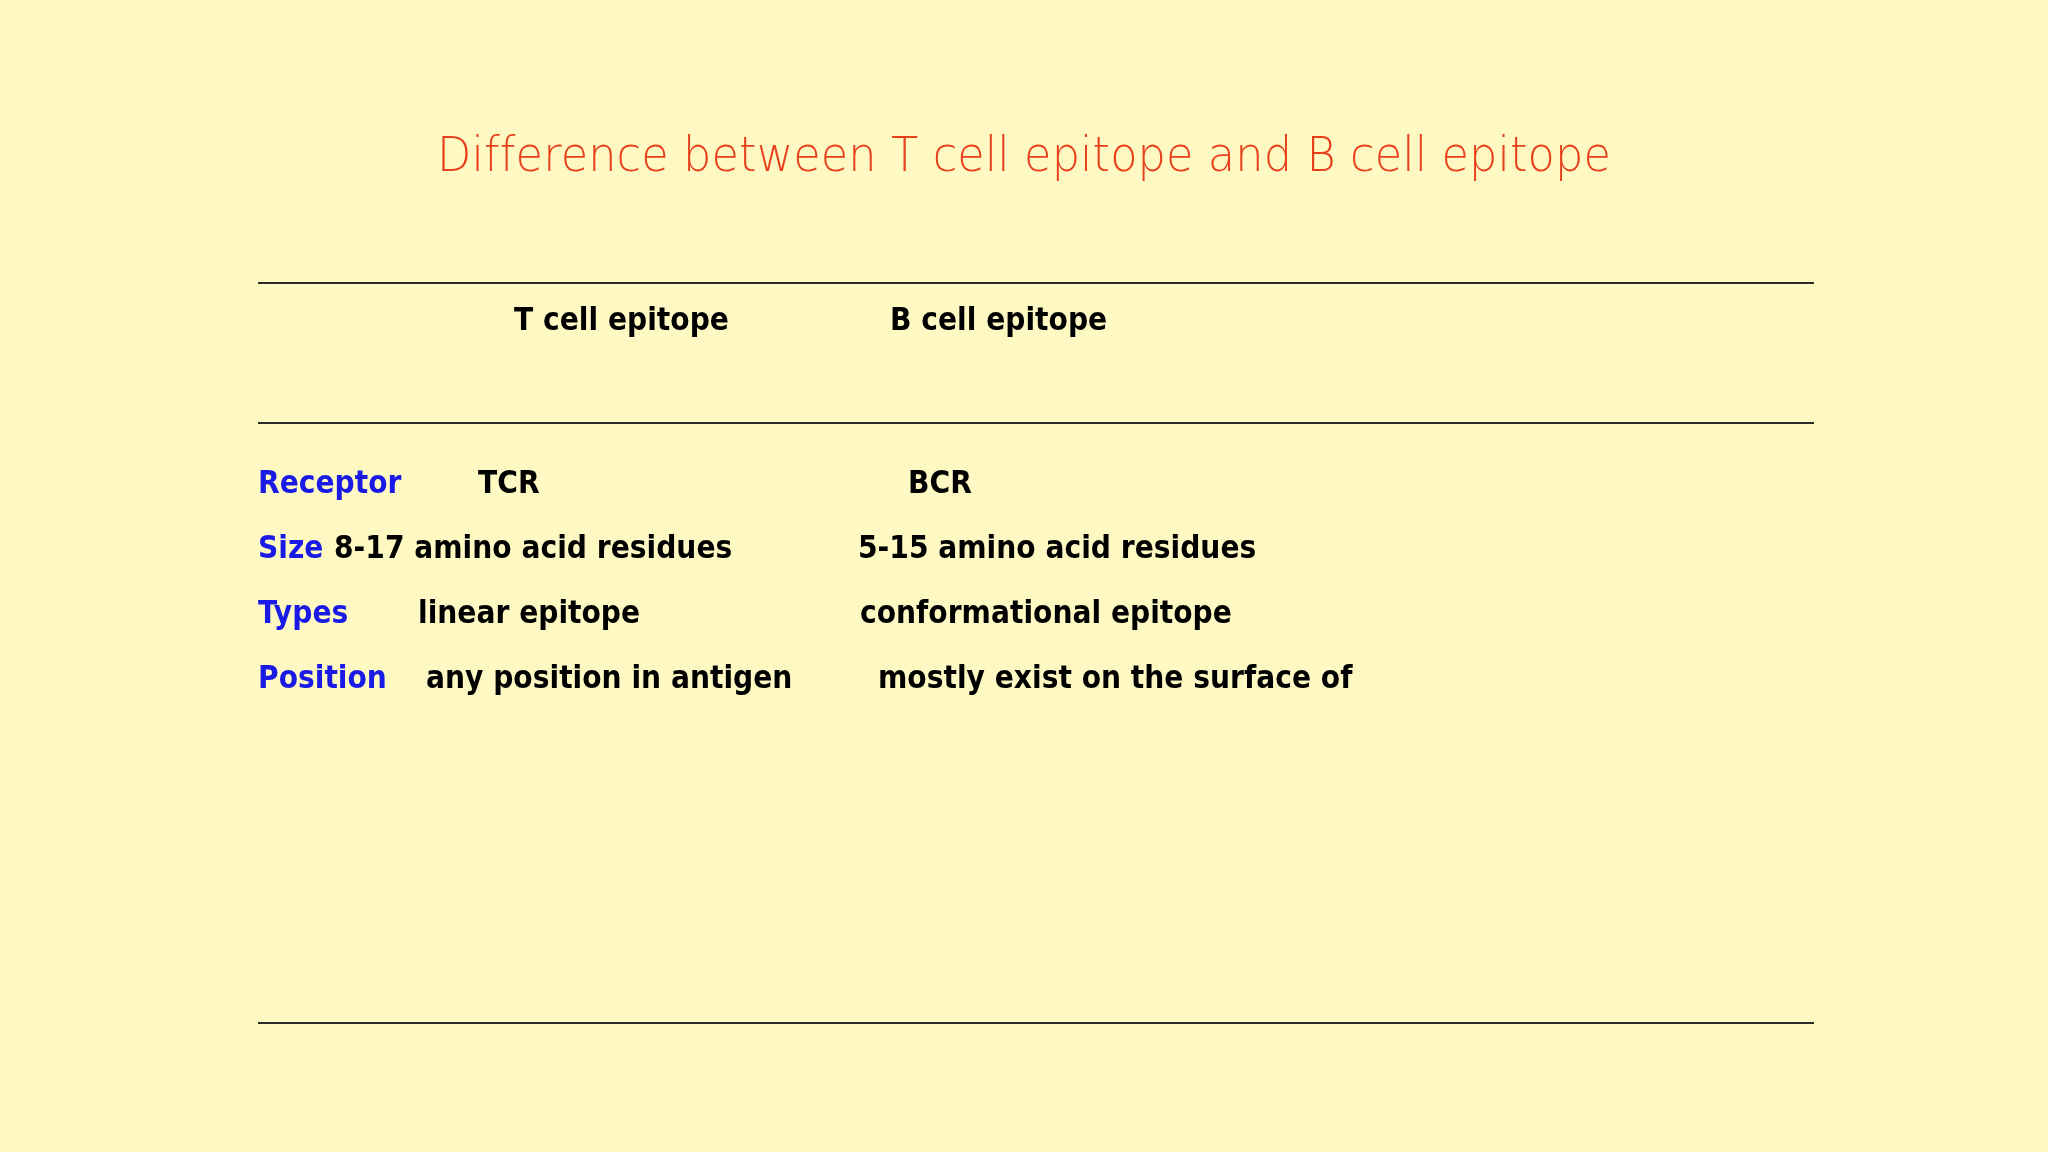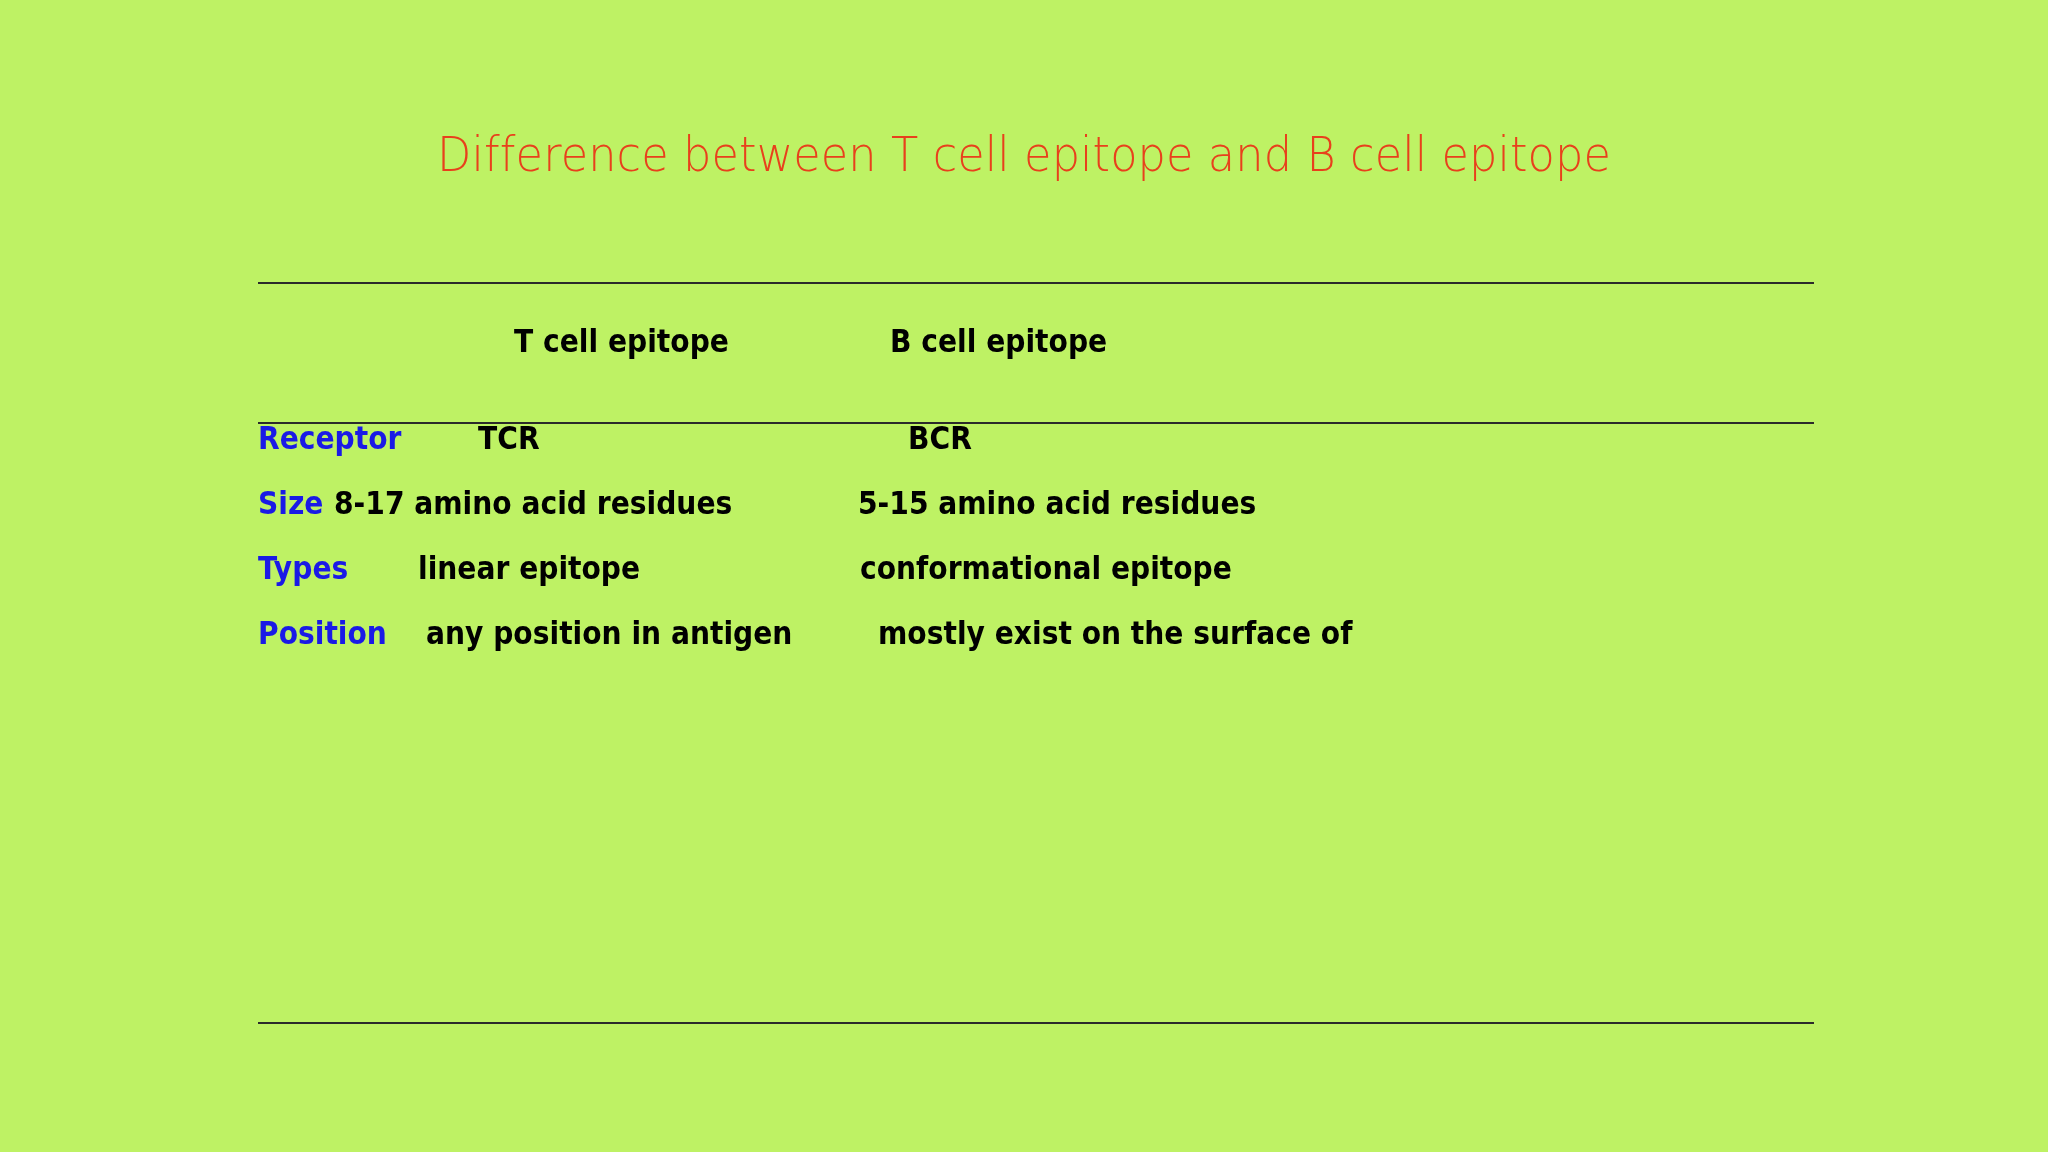--- a/index.html
+++ b/index.html
@@ -12,21 +12,21 @@
     height: 1152px;
     overflow: hidden;
     font-family: "Liberation Sans", sans-serif;
     -webkit-font-smoothing: antialiased;
   }
 
   .slide {
     position: relative;
     width: 2048px;
     height: 1152px;
-    background: #bef264;
+    background: #fef9c3;
   }
 
   
   .slide-title {
     position: absolute;
     left: 0;
     top: 126px;
     width: 2048px;
     text-align: center;
     color: #E8401C;
@@ -46,21 +46,21 @@
     border-top: 2px solid #2b2b2b;
   }
   .rule-top    { position: absolute; left: 258px; top: 282px; width: 1556px; }
   .rule-mid    { position: absolute; left: 258px; top: 422px; width: 1556px; }
   .rule-bottom { position: absolute; left: 258px; top: 1022px; width: 1556px; }
 
   
   .head-row {
     position: absolute;
     left: 258px;
-    top: 322px;
+    top: 300px;
     width: 1556px;
     height: 62px;
   }
   .col-head {
     position: absolute;
     top: 0;
     font-family: "DejaVu Sans", sans-serif;
     font-weight: bold;
     font-size: 32px;
     color: #000000;
@@ -68,21 +68,21 @@
     transform: scaleX(0.88);
     transform-origin: left center;
   }
   .col-head.t-col { left: 256px; }
   .col-head.b-col { left: 632px; }
 
   
   .body-rows {
     position: absolute;
     left: 258px;
-    top: 416px;
+    top: 460px;
     width: 1556px;
   }
 
   .row {
     position: relative;
     height: 65px;
   }
 
   .cell {
     position: absolute;

